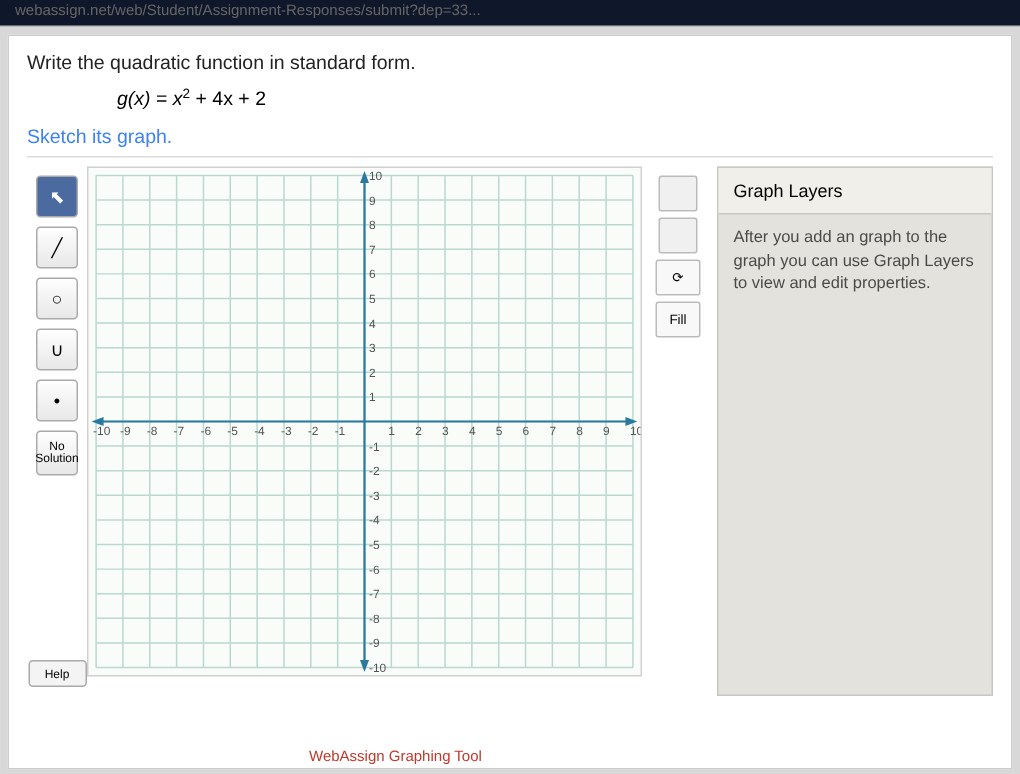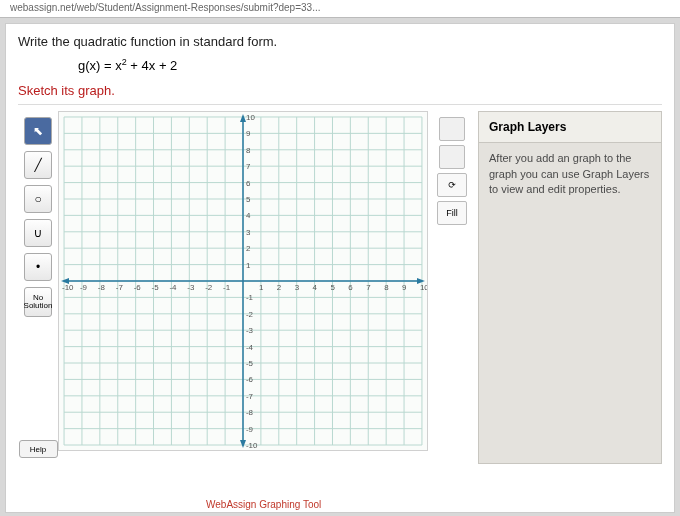--- a/index.html
+++ b/index.html
@@ -5,46 +5,46 @@
   * { box-sizing: border-box; margin: 0; padding: 0; }
   body { 
     font-family: Arial, sans-serif; 
     font-size: 13px; 
     background: #d8d8d8;
     width: 680px;
     height: 516px;
     overflow: hidden;
   }
   .url-bar {
-    background: #ffffff;
+    background: #0f172a;
     height: 18px;
     padding: 2px 10px;
     font-size: 10px;
     color: #666;
     border-bottom: 1px solid #bbb;
   }
   .page {
     background: #fff;
     margin: 5px;
     padding: 10px 12px;
     height: 490px;
     border: 1px solid #ccc;
     position: relative;
   }
   .prompt1 { color: #222; margin-bottom: 8px; }
   .equation-row { padding-left: 60px; margin-bottom: 10px; }
   .answer-row { display: flex; align-items: center; gap: 6px; margin-bottom: 12px; }
-  .eq-label { }
+  .eq-label { font-style: italic; }
   .answer-input {
     width: 80px; height: 22px;
     border: 1px solid #aaa;
     background: #fdfdfd;
     padding: 2px 4px;
   }
-  .prompt2 { color: #b91c1c; margin-bottom: 6px; }
+  .prompt2 { color: #3b82f6; margin-bottom: 6px; }
   .graph-area {
     display: flex;
     gap: 0;
     height: 360px;
     border-top: 1px solid #dcdcdc;
     padding-top: 6px;
   }
   .toolbox {
     width: 40px;
     display: flex;
@@ -116,21 +116,21 @@
   .layers-panel {
     flex: 1;
     background: #e4e2dd;
     border: 1px solid #c8c6c0;
     margin-left: 8px;
     padding: 0;
   }
   .layers-header {
     background: #f0efea;
     padding: 8px 10px;
-    font-weight: bold;
+    font-weight: normal;
     font-size: 12px;
     border-bottom: 1px solid #c8c6c0;
   }
   .layers-body {
     padding: 8px 10px;
     font-size: 11px;
     color: #4a4a4a;
     line-height: 1.4;
   }
   .footer-brand {

